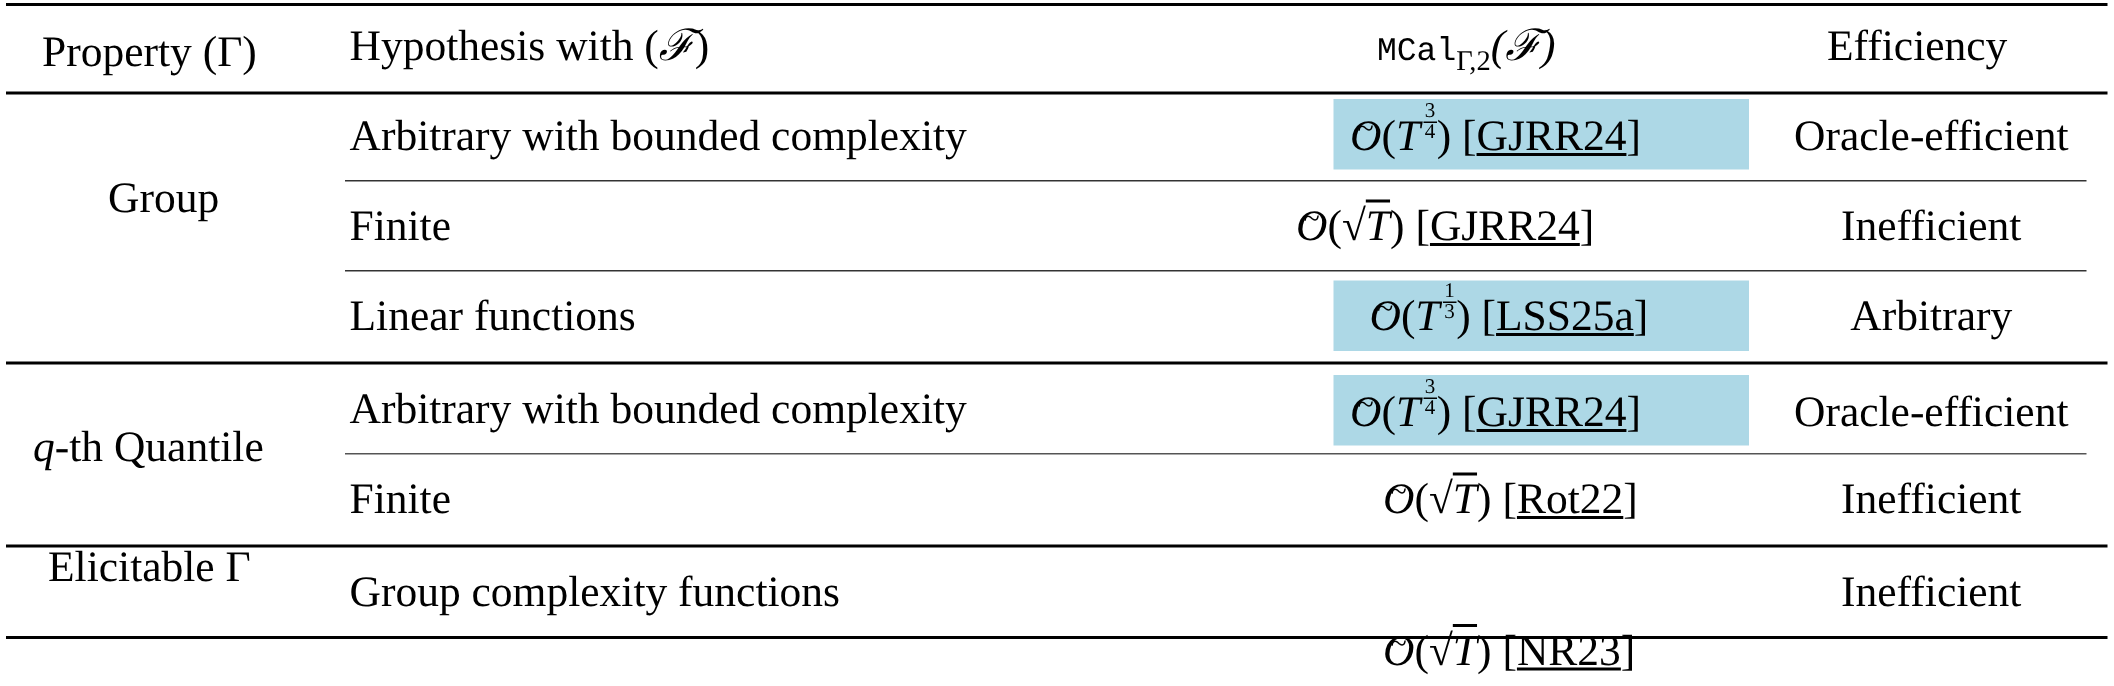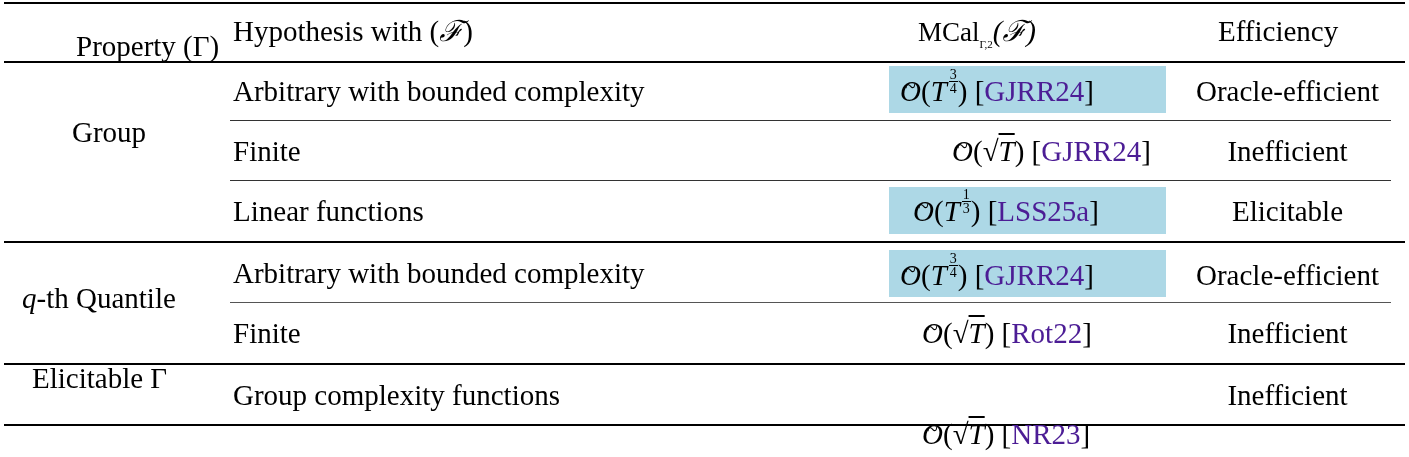--- a/index.html
+++ b/index.html
@@ -1,22 +1,22 @@
 <!DOCTYPE html>
 <html><head>
 <meta charset="utf-8">
 <style>
   html, body { margin:0; padding:0; background:#ffffff; }
   body { width:1409px; height:457px; position:relative; font-family:"Liberation Serif","DejaVu Serif",serif; color:#000; overflow:hidden; }
   .rule { position:absolute; background:#000; }
   .cell { position:absolute; font-size:29px; line-height:60px; height:60px; white-space:nowrap; }
   .center { text-align:center; }
   .hl { position:absolute; background:#add8e6; }
-  .cite { color:#4c1d95; }
-  .sans { font-family:Liberation Serif, serif; font-size:27px; }
+  .cite { color:#000000;text-decoration:underline; }
+  .sans { font-family:Liberation Mono, monospace; font-size:22px; }
   .it { font-style:italic; }
   .frac { display:inline-block; vertical-align:0.55em; font-size:14px; line-height:13px; text-align:center; font-style:normal; margin-left:2px; }
   .frac span { display:block; }
   .frac .num { border-bottom:1px solid #000; padding:0 1px; }
   .tilde-o { position:relative; font-style:italic; }
   .tilde-o::before { content:"~"; position:absolute; left:5px; top:-19px; font-size:20px; font-style:normal; }
   .sqrt { text-decoration:overline; }
   b { font-weight:normal; }
 </style>
 </head>
@@ -24,53 +24,53 @@
 
 <div class="rule" style="left:4px;top:2px;width:1401px;height:2px;"></div>
 <div class="rule" style="left:4px;top:61px;width:1401px;height:1.5px;"></div>
 <div class="rule" style="left:230px;top:120px;width:1161px;height:1px;background:#333;"></div>
 <div class="rule" style="left:230px;top:180px;width:1161px;height:1px;background:#333;"></div>
 <div class="rule" style="left:4px;top:241px;width:1401px;height:1.5px;"></div>
 <div class="rule" style="left:230px;top:302px;width:1161px;height:1px;background:#555;"></div>
 <div class="rule" style="left:4px;top:363px;width:1401px;height:1.5px;"></div>
 <div class="rule" style="left:4px;top:424px;width:1401px;height:2px;"></div>
 
-<div class="cell" style="left:28px;top:16px;margin-left:48px;">Property (Γ)</div>
+<div class="cell" style="left:28px;top:5px;">Property (Γ)</div>
 <div class="cell" style="left:233px;top:1px;">
   <span>Hypothesis with (</span><span class="it">ℱ</span><span>)</span>
 </div>
 <div class="cell" style="left:918px;top:1px;">
-  <span class="sans">MCal</span><sub style="font-size:11px;">Γ,2</sub><span class="it">(ℱ)</span>
+  <span class="sans">MCal</span><sub style="font-size:19px;">Γ,2</sub><span class="it">(ℱ)</span>
 </div>
 <div class="cell" style="left:1218px;top:1px;"><b>Efficiency</b></div>
 
 <div class="cell" style="left:72px;top:102px;">Group</div>
 
 <div class="cell" style="left:233px;top:61px;">Arbitrary with bounded complexity</div>
 <div class="hl" style="left:889px;top:66px;width:277px;height:47px;"></div>
 <div class="cell" style="left:900px;top:61px;">
   <span class="tilde-o">O</span><span>(</span><span class="it">T</span><span class="frac"><span class="num">3</span><span>4</span></span><span>)</span>
   <span>[</span><span class="cite">GJRR24</span><span>]</span>
 </div>
 <div class="cell center" style="left:1175px;top:61px;width:225px;">Oracle-efficient</div>
 
 <div class="cell" style="left:233px;top:121px;">Finite</div>
-<div class="cell" style="left:952px;top:121px;">
+<div class="cell" style="left:864px;top:121px;">
   <span class="tilde-o">O</span><span>(</span><span>√</span><span class="it sqrt">T</span><span>)</span>
   <span>[</span><span class="cite">GJRR24</span><span>]</span>
 </div>
 <div class="cell center" style="left:1175px;top:121px;width:225px;">Inefficient</div>
 
 <div class="cell" style="left:233px;top:181px;text-align:right;">Linear functions</div>
 <div class="hl" style="left:889px;top:187px;width:277px;height:47px;"></div>
 <div class="cell" style="left:913px;top:181px;">
   <span class="tilde-o">O</span><span>(</span><span class="it">T</span><span class="frac"><span class="num">1</span><span>3</span></span><span>)</span>
   <span>[</span><span class="cite">LSS25a</span><span>]</span>
 </div>
-<div class="cell center" style="left:1175px;top:181px;width:225px;">Elicitable</div>
+<div class="cell center" style="left:1175px;top:181px;width:225px;">Arbitrary</div>
 
 <div class="cell" style="left:22px;top:268px;text-align:right;">
   <span class="it">q</span><span>-th Quantile</span>
 </div>
 
 <div class="cell" style="left:233px;top:243px;">Arbitrary with bounded complexity</div>
 <div class="hl" style="left:889px;top:250px;width:277px;height:47px;"></div>
 <div class="cell" style="left:900px;top:245px;">
   <span class="tilde-o">O</span><span>(</span><span class="it">T</span><span class="frac"><span class="num">3</span><span>4</span></span><span>)</span>
   <span>[</span><span class="cite">GJRR24</span><span>]</span>

